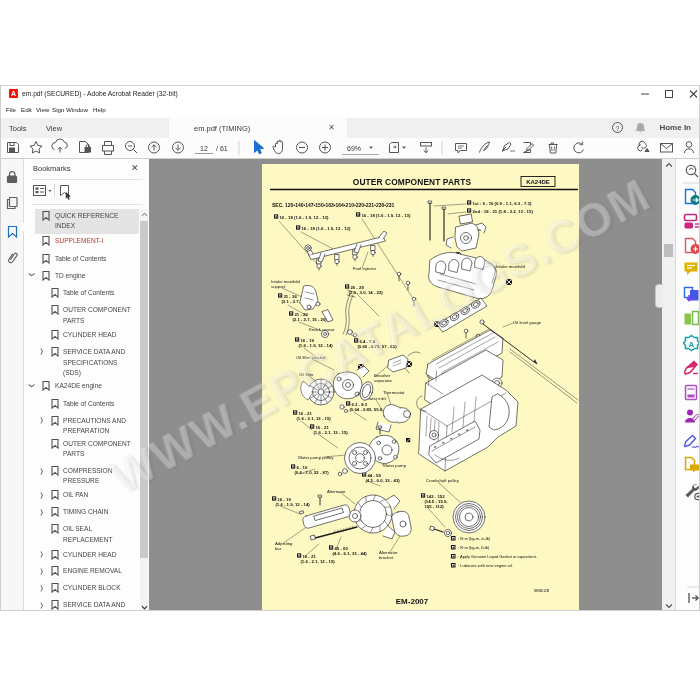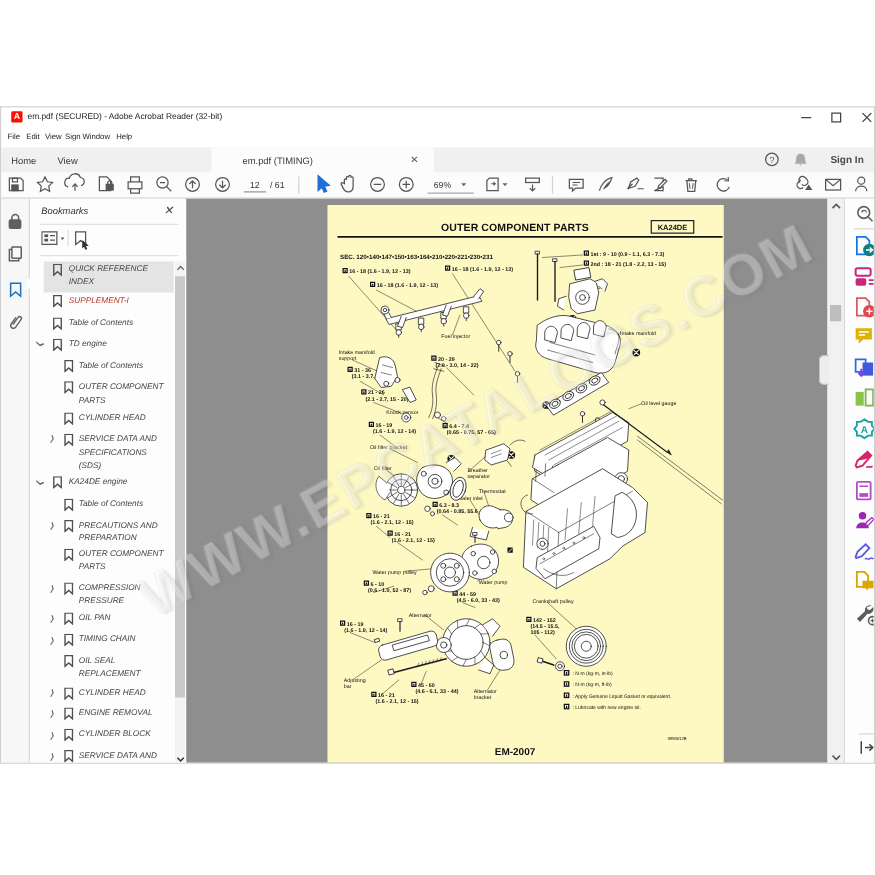--- a/index.html
+++ b/index.html
@@ -19,21 +19,21 @@
 #activetab{position:absolute;left:168px;top:0;width:178px;height:20px;background:#fcfcfc;border-radius:2px 2px 0 0;}
 #activetab .lbl{position:absolute;left:25px;top:6px;font-size:7.5px;color:#3a3a3a;}
 #activetab .x{position:absolute;right:12px;top:5px;font-size:8px;color:#555;}
 #signin{position:absolute;right:10px;top:5px;font-size:8px;font-weight:bold;color:#4a4a4a;}
 
 #toolbar{position:absolute;left:0;top:52px;width:700px;height:21px;background:#fcfcfc;border-bottom:1px solid #cfcfcf;}
 #toolbar svg{position:absolute;top:3px;}
 
 #content{position:absolute;left:0;top:73px;width:700px;height:453px;}
 #iconstrip{position:absolute;left:0;top:0;width:23px;height:453px;background:#f7f7f7;border-right:1px solid #dcdcdc;}
-#bmpanel{position:absolute;left:24px;top:0;width:124px;height:453px;background:#fdfdfd;font-style:italic;}
+#bmpanel{position:absolute;left:24px;top:0;width:124px;height:453px;background:#fdfdfd;}
 #docarea{position:absolute;left:148px;top:0;width:513px;height:453px;background:#8e8e8e;overflow:hidden;}
 #docscroll{position:absolute;left:661px;top:0;width:13px;height:453px;background:#f1f1f1;}
 #toolsgutter{position:absolute;left:674px;top:0;width:1px;height:453px;background:#d9d9d9;}
 #toolspanel{position:absolute;left:675px;top:0;width:25px;height:453px;background:#fdfdfd;}
 #page{position:absolute;left:113px;top:5px;width:317px;height:450px;background:#fef9c3;}
 
 #bmhead{position:absolute;left:8px;top:5px;font-size:7.5px;color:#333;}
 #bmx{position:absolute;left:106px;top:4px;font-size:9px;color:#444;}
 .bmline{position:absolute;left:7px;width:111px;height:1px;background:#e2e2e2;}
 #bmlist{position:absolute;left:0;top:50px;width:115px;height:403px;overflow:hidden;font-size:6.6px;color:#454545;}
@@ -59,32 +59,32 @@
   </div>
   <div id="menubar">
     <span style="left:5px;">File</span>
       <span style="left:20px;">Edit</span>
       <span style="left:35px;">View</span>
       <span style="left:51px;">Sign</span>
       <span style="left:65px;">Window</span>
       <span style="left:92px;">Help</span>
   </div>
   <div id="tabbar">
-    <span class="tab" style="left:8px;">Home</span>
+    <span class="tab" style="left:8px;">Tools</span>
     <span class="tab" style="left:45px;">View</span>
     <div id="activetab">
         <span class="lbl">em.pdf (TIMING)</span>
         <span class="x">✕</span>
       </div>
     <span style="position:absolute;right:78px;top:4px;width:11px;height:11px;border:1px solid #555;border-radius:50%;font-size:7px;color:#555;text-align:center;line-height:11px;">?</span>
     <svg style="position:absolute;right:55px;top:4px;" width="11" height="12" viewBox="0 0 11 12">
         <path d="M5.5,1 c2.3,0 3.5,1.5 3.5,3.5 l0.4,3 1,1.5 h-9.8 l1,-1.5 0.4,-3 c0,-2 1.2,-3.5 3.5,-3.5 z" fill="#a9a9a9"></path>
         <path d="M4.2,9.5 a1.4,1.4 0 0 0 2.6,0" fill="#a9a9a9"></path>
       </svg>
-    <span id="signin">Sign In</span>
+    <span id="signin">Home In</span>
   </div>
   <div id="toolbar">
     <svg width="700" height="21" viewBox="0 0 700 21" style="position:absolute;left:0;top:0;">
       <g stroke="#565656" fill="none" stroke-width="1">
 
         <path d="M6.5,4.5 h9 l2,2 v8 h-11 z"></path>
           <rect x="8.5" y="10" width="5" height="4.5" fill="#565656"></rect>
           <rect x="9" y="4.5" width="4" height="3"></rect>
 
         <path d="M35,3.5 l1.9,3.9 4.1,0.6 -3,2.9 0.7,4.1 -3.7,-2 -3.7,2 0.7,-4.1 -3,-2.9 4.1,-0.6 z"></path>

